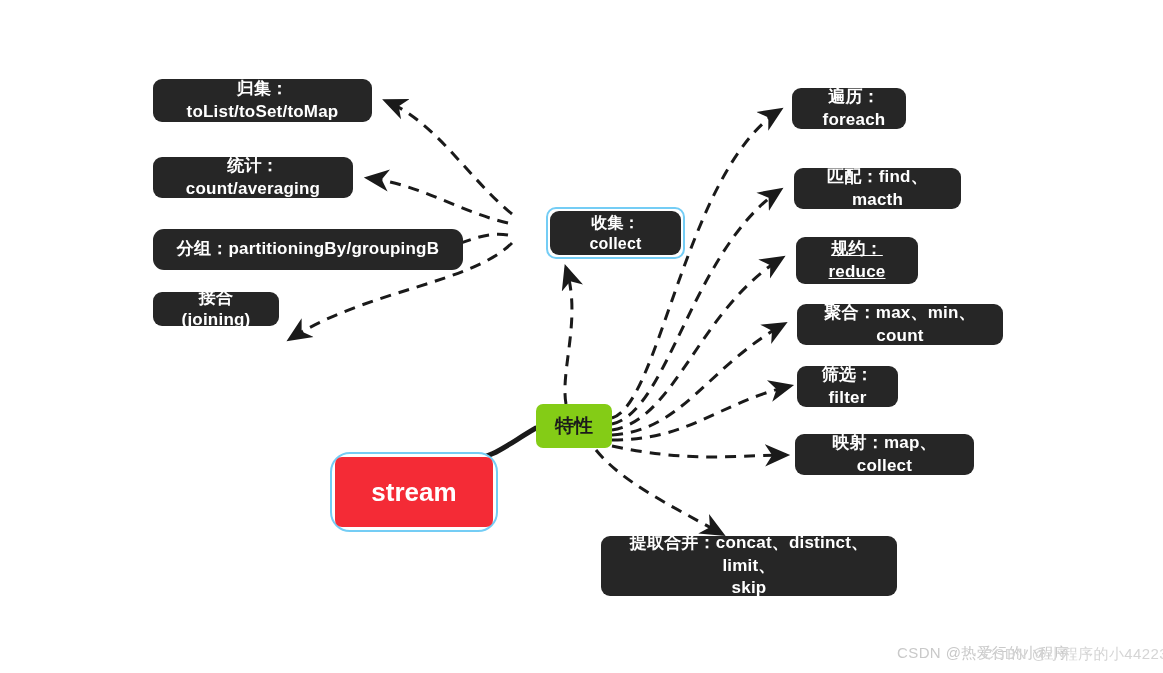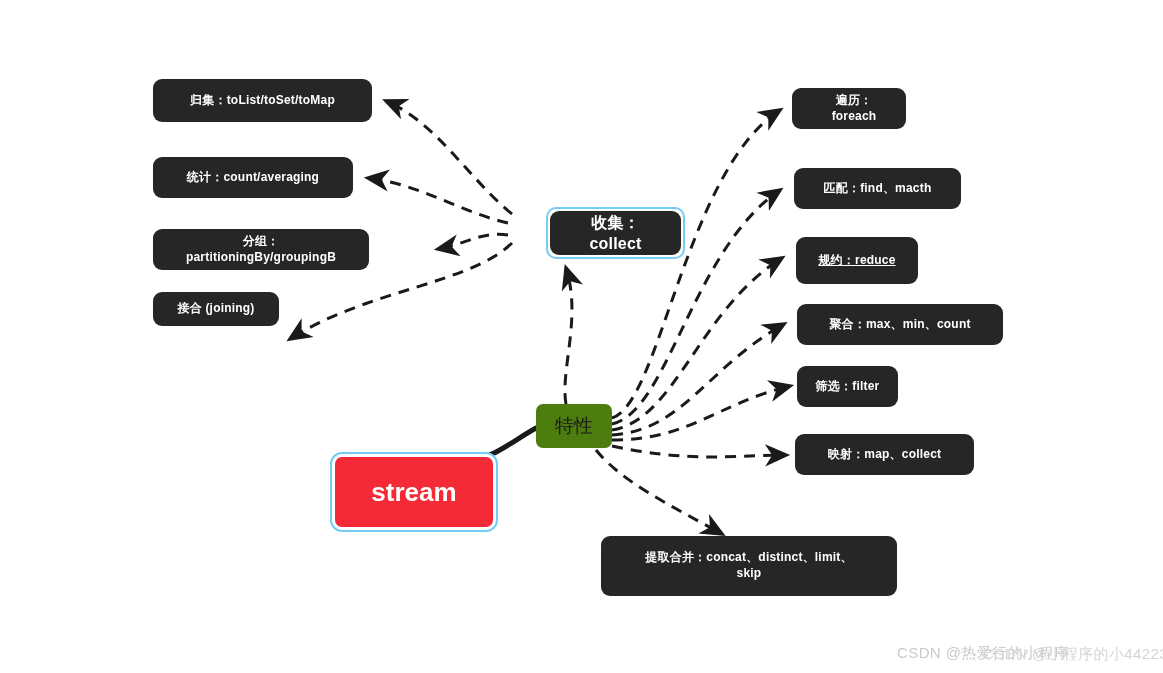--- a/index.html
+++ b/index.html
@@ -33,40 +33,40 @@
     justify-content: center;
     text-align: center;
     border-radius: 9px;
     font-weight: bold;
     line-height: 1.32;
     white-space: pre-line;
   }
   .node.dark {
     background: #262626;
     color: #ffffff;
-    font-size: 12px;
+    font-size: 17px;
     padding: 0 16px;
     letter-spacing: 0.2px;
   }
   .node.accent {
-    background: #4d7c0f;
+    background: #84cc16;
     color: #1b1b1b;
     font-size: 19px;
     border-radius: 7px;
-    font-weight: normal;
+    font-weight: bold;
   }
   .node.root {
     background: #f42b36;
     color: #ffffff;
     font-size: 26px;
     border-radius: 7px;
   }
   .sel {
     border: 2px solid #74cdf5;
-    border-radius: 12px;
+    border-radius: 20px;
     background: #ffffff;
     padding: 3px;
   }
   .sel.tight {
     padding: 2px;
     border-radius: 10px;
   }
   .sel > .node {
     position: static;
     width: 100%;
@@ -119,21 +119,21 @@
   </div>
 
   <div class="node accent" style="left:536px; top:404px; width:76px; height:44px;">特性</div>
 
   <div class="sel tight" style="left:506px; top:207px; width:131px; height:44px; position:absolute;margin-left:40px;">
     <div class="node dark" style="font-size:16px;">收集：collect</div>
   </div>
 
   <div class="node dark" style="left:153px; top:79px; width:219px; height:43px;">归集：toList/toSet/toMap</div>
   <div class="node dark" style="left:153px; top:157px; width:200px; height:41px;">统计：count/averaging</div>
-  <div class="node dark" style="left:153px; top:229px; width:216px; height:41px;">分组：partitioningBy/groupingB</div>
+  <div class="node dark" style="left:153px; top:229px; width:310px; height:41px;border-radius:11px;">分组：partitioningBy/groupingB</div>
   <div class="node dark" style="left:153px; top:292px; width:126px; height:34px;">接合 (joining)</div>
 
   <div class="node dark" style="left:792px; top:88px; width:114px; height:41px;padding-left:26px;">遍历：foreach</div>
   <div class="node dark" style="left:794px; top:168px; width:167px; height:41px;">匹配：find、macth</div>
   <div class="node dark" style="left:796px; top:237px; width:122px; height:47px;text-decoration:underline;">规约：reduce</div>
   <div class="node dark" style="left:797px; top:304px; width:206px; height:41px;">聚合：max、min、count</div>
   <div class="node dark" style="left:797px; top:366px; width:101px; height:41px;">筛选：filter</div>
   <div class="node dark" style="left:795px; top:434px; width:179px; height:41px;">映射：map、collect</div>
   <div class="node dark" style="left:601px; top:536px; width:296px; height:60px;">提取合并：concat、distinct、limit、
 skip</div>

